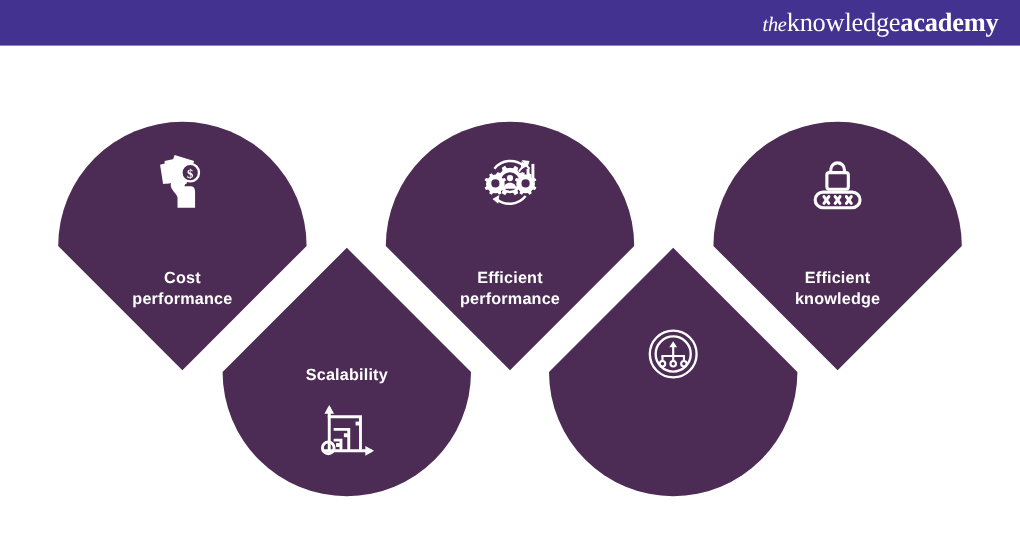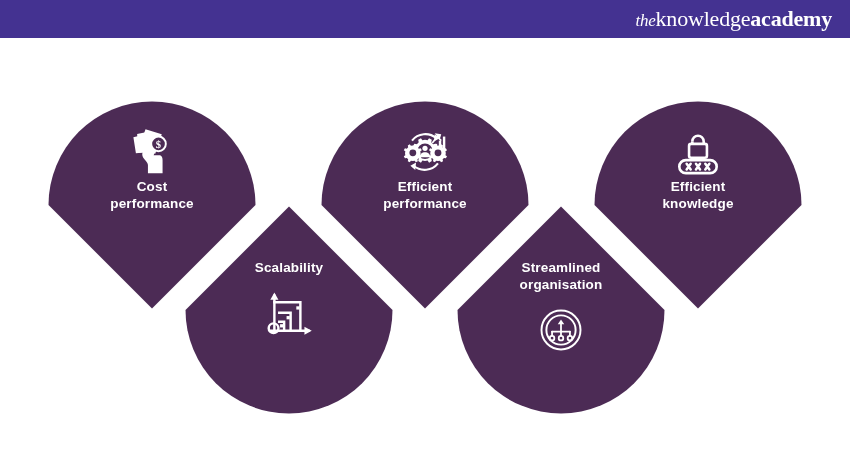--- a/index.html
+++ b/index.html
@@ -99,20 +99,21 @@
   .fan-item.point-up .fan-icon  { order: 2; margin-top: 10px; }
 
   .fan-label {
     color: #ffffff;
     font-size: 13.5px;
     font-weight: bold;
     line-height: 1.28;
     text-align: center;
     letter-spacing: 0.15px;
     max-width: 150px;
+    margin-top: 45px;
   }
 
   .fan-icon {
     width: 52px;
     height: 52px;
     display: flex;
     align-items: center;
     justify-content: center;
   }
   .fan-icon svg { display: block; width: 100%; height: 100%; }
@@ -243,24 +244,20 @@
     </div>
   </div>
 
   <div class="fan-item point-up pos-4">
     <div class="fan-shape">
       <svg viewBox="0 0 210 210" xmlns="http://www.w3.org/2000/svg">
         <path class="fan-path" d="M 1.5 105 A 103.5 103.5 0 0 0 208.5 105 L 105 1.5 Z"></path>
       </svg>
     </div>
     <div class="fan-content">
-      <div class="fan-label">
-        <div>Streamlined</div>
-        <div>organisation</div>
-      </div>
       <div class="fan-icon">
         <svg viewBox="0 0 64 64" xmlns="http://www.w3.org/2000/svg">
 
           <g fill="#ffffff">
             <path d="M32 2 l4.2 .85 2.4-3.4 4.4 2.6-.9 4.1 3 3 4.1-.9 2.6 4.4-3.4 2.4 .85 4.2-.85 4.2 3.4 2.4-2.6 4.4-4.1-.9-3 3 .9 4.1-4.4 2.6-2.4-3.4-4.2 .85-4.2-.85-2.4 3.4-4.4-2.6 .9-4.1-3-3-4.1 .9-2.6-4.4 3.4-2.4-.85-4.2 .85-4.2-3.4-2.4 2.6-4.4 4.1 .9 3-3-.9-4.1 4.4-2.6 2.4 3.4z" transform="translate(0,12) scale(1,1)"></path>
           </g>
           <circle cx="32" cy="32" r="24" fill="#4c2b55"></circle>
           <circle cx="32" cy="32" r="24" fill="none" stroke="#ffffff" stroke-width="2.4"></circle>
           <circle cx="32" cy="32" r="18" fill="none" stroke="#ffffff" stroke-width="2.4"></circle>
 

